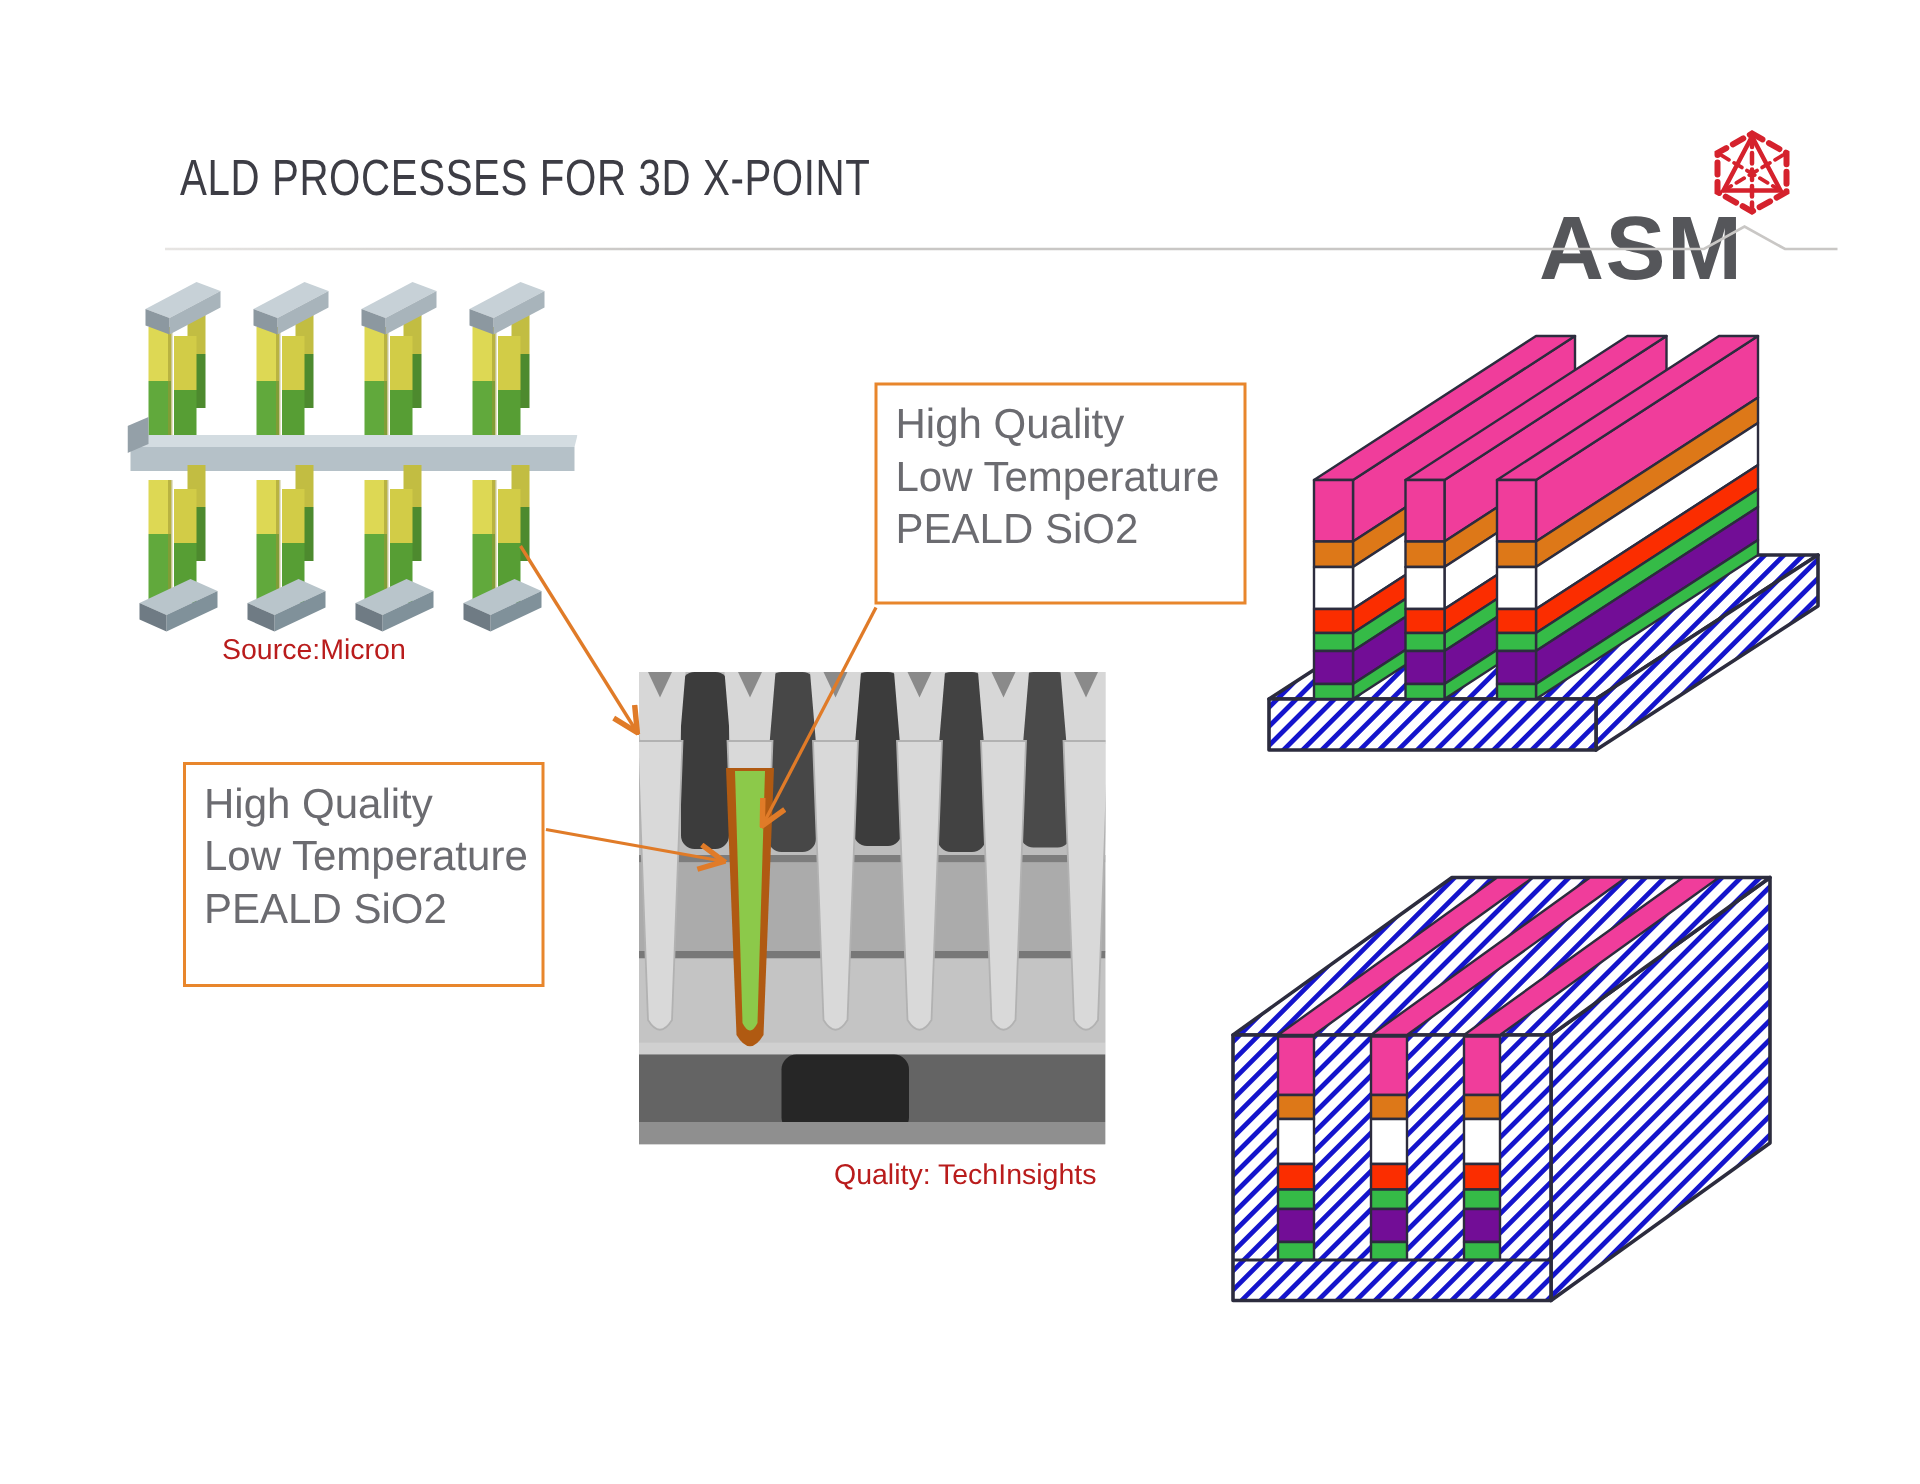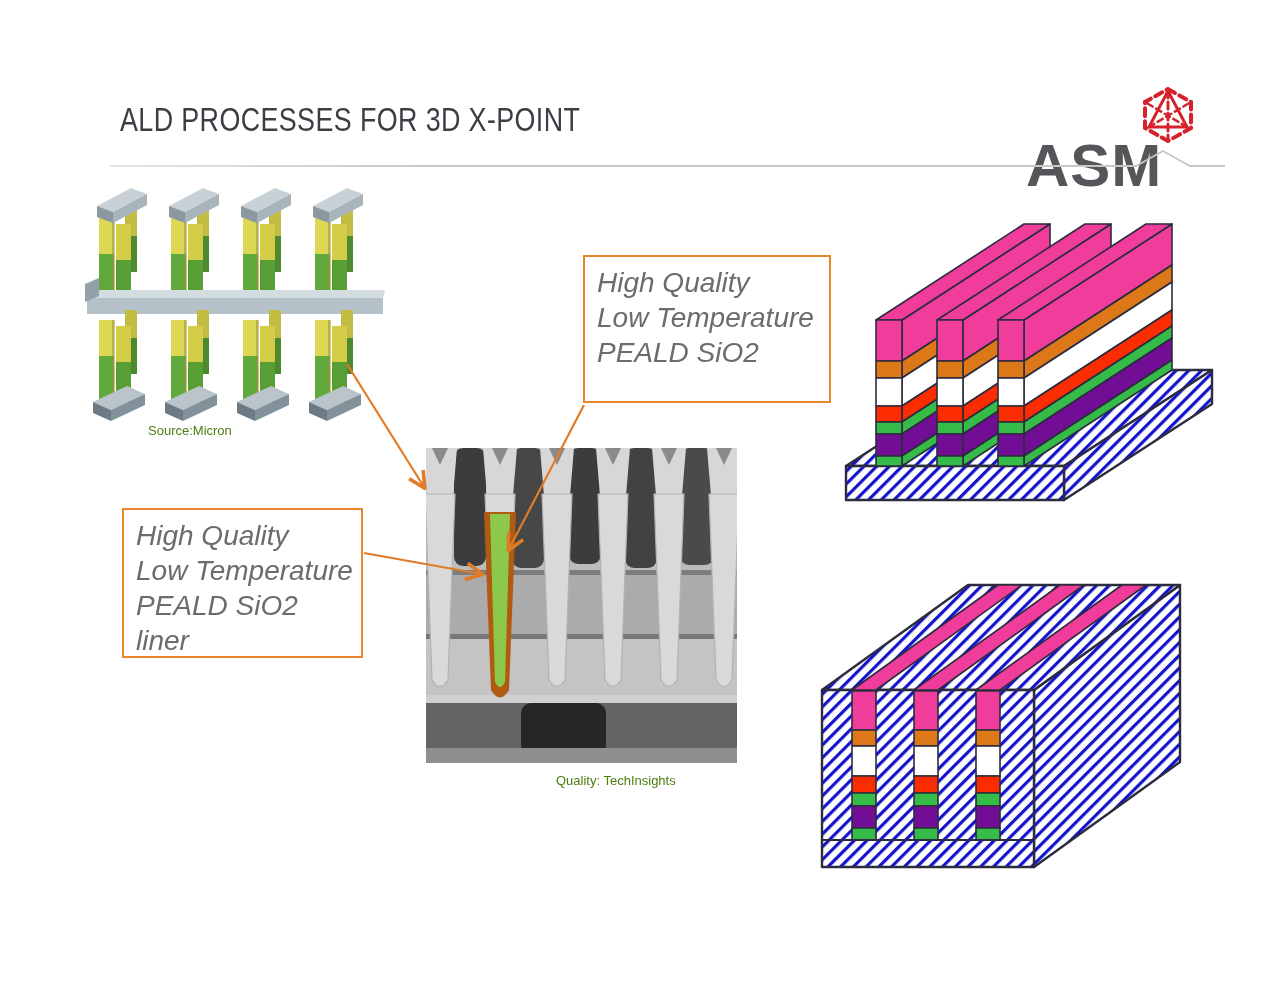--- a/index.html
+++ b/index.html
@@ -7,29 +7,29 @@
          font-family:"Liberation Sans", sans-serif;}
   .abs{position:absolute;}
 
   .title{left:120px;top:100px;font-size:34px;color:#3d3d45;white-space:nowrap;
          transform:scaleX(0.79);transform-origin:left top;letter-spacing:0.5px;}
 
   .logo-word{left:1026px;top:88px;font-size:60px;font-weight:600;color:#55565a;letter-spacing:1px;margin-top:43px;}
 
   .callout{border:2px solid #E8862C;background:#ffffff;color:#6b6b70;
            font-size:28px;line-height:35px;padding:8px 0 0 12px;box-sizing:border-box;}
-  .callout div{white-space:nowrap;font-style:italic;}
+  .callout div{white-space:nowrap;}
   #gapfill-box{left:583px;top:255px;width:248px;height:148px;}
   #liner-box{left:122px;top:508px;width:241px;height:150px;}
 
   .diagram-label{font-weight:bold;color:#2d2d36;font-size:26px;letter-spacing:-0.5px;white-space:nowrap;}
   #sddp-label{left:839px;top:186px;}
   #lng-label{left:842px;top:535px;}
 
-  .caption{color:#4d7c0f;font-size:13px;white-space:nowrap;}
+  .caption{color:#b91c1c;font-size:19px;white-space:nowrap;}
   #cap-micron{left:148px;top:423px;}
   #cap-tech{left:556px;top:773px;}
 
   .footer{left:121px;top:884px;width:1102px;height:45px;background:#F0EFED;
           display:flex;align-items:center;justify-content:flex-end;padding-right:34px;box-sizing:border-box;}
   .footer .sep{color:#aaa8a6;font-size:18px;margin-right:8px;}
   .footer .num{color:#737377;font-size:22px;}
 
   svg{display:block;}
 </style>
@@ -168,21 +168,20 @@
   <div class="abs callout" id="gapfill-box">
     <div>High Quality</div>
     <div>Low Temperature</div>
     <div>PEALD SiO2</div>
   </div>
 
   <div class="abs callout" id="liner-box">
     <div>High Quality</div>
     <div>Low Temperature</div>
     <div>PEALD SiO2</div>
-    <div>liner</div>
   </div>
 
 
   <svg class="abs" style="left:838px;top:210px;" width="380" height="300" viewBox="0 0 380 300">
     <defs>
       <pattern id="hatch" width="9" height="9" patternUnits="userSpaceOnUse" patternTransform="rotate(45)">
         <rect width="9" height="9" fill="#ffffff"></rect>
         <rect x="0" y="0" width="3.2" height="9" fill="#1414CC"></rect>
       </pattern>
       <g id="fin" stroke="#2C2C3E" stroke-width="1.6" stroke-linejoin="round">

